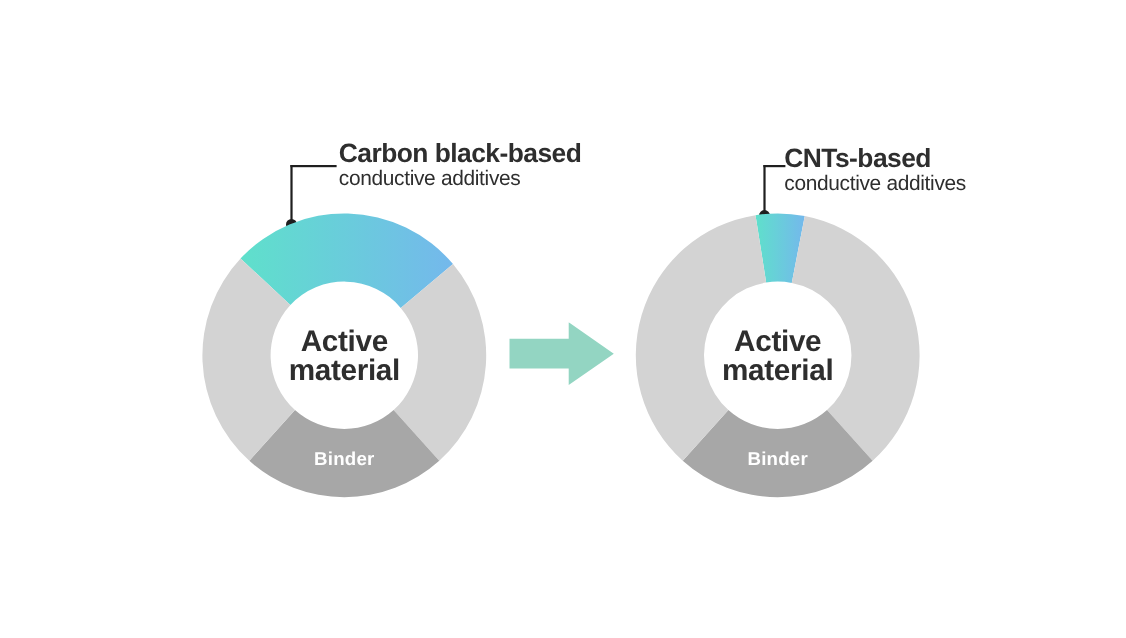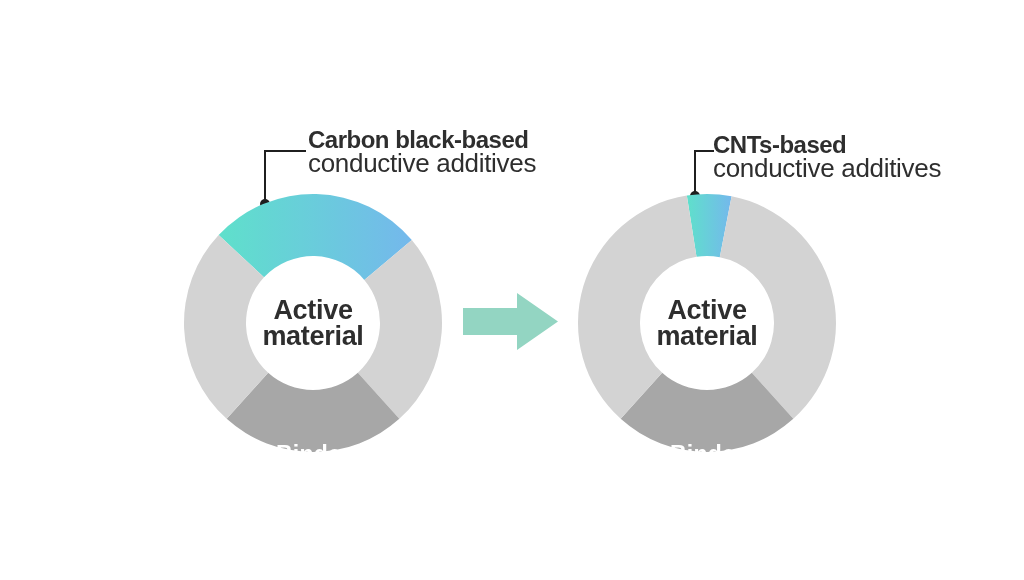--- a/index.html
+++ b/index.html
@@ -17,26 +17,26 @@
   .center-label{
     position:absolute;left:50%;top:50%;
     transform:translate(-50%,-50%);
     width:120px;text-align:center;
     font-size:27px;font-weight:700;line-height:26px;
     color:var(--text,#2e2e2e);letter-spacing:-0.3px;
   }
   .binder-label{
     position:absolute;left:50%;top:212px;
     transform:translateX(-50%);
-    font-size:23px;font-weight:700;line-height:26px;
-    color:var(--binder-text,#fff);letter-spacing:0.2px;margin-top:36px;
+    font-size:17px;font-weight:700;line-height:26px;
+    color:var(--binder-text,#fff);letter-spacing:0.2px;
   }
   .callout{position:absolute;color:var(--text,#2e2e2e);}
   .callout .title{font-size:24px;font-weight:700;line-height:25px;letter-spacing:-0.5px;white-space:nowrap;}
-  .callout .subtitle{font-size:26px;font-weight:400;line-height:22px;letter-spacing:-0.3px;white-space:nowrap;}
+  .callout .subtitle{font-size:19px;font-weight:400;line-height:22px;letter-spacing:-0.3px;white-space:nowrap;}
   #callout-left{left:308px;top:127px;}
   #callout-right{left:713px;top:132px;}
   .leader-h,.leader-v{position:absolute;background:var(--leader,#1f1f1f);}
   .leader-dot{position:absolute;width:10px;height:10px;border-radius:50%;background:var(--leader,#1f1f1f);}
   #leader-left-h{left:264px;top:150px;width:42px;height:2px;}
   #leader-left-v{left:264px;top:150px;width:2px;height:54px;}
   #leader-left-dot{left:260px;top:199px;}
   #leader-right-h{left:694px;top:150px;width:20px;height:2px;}
   #leader-right-v{left:694px;top:150px;width:2px;height:46px;}
   #leader-right-dot{left:690px;top:191px;}

